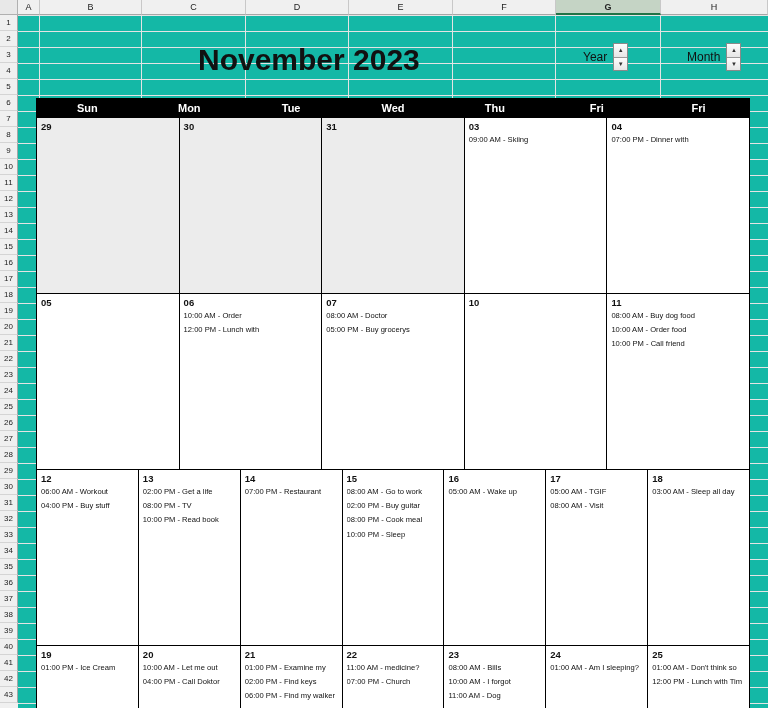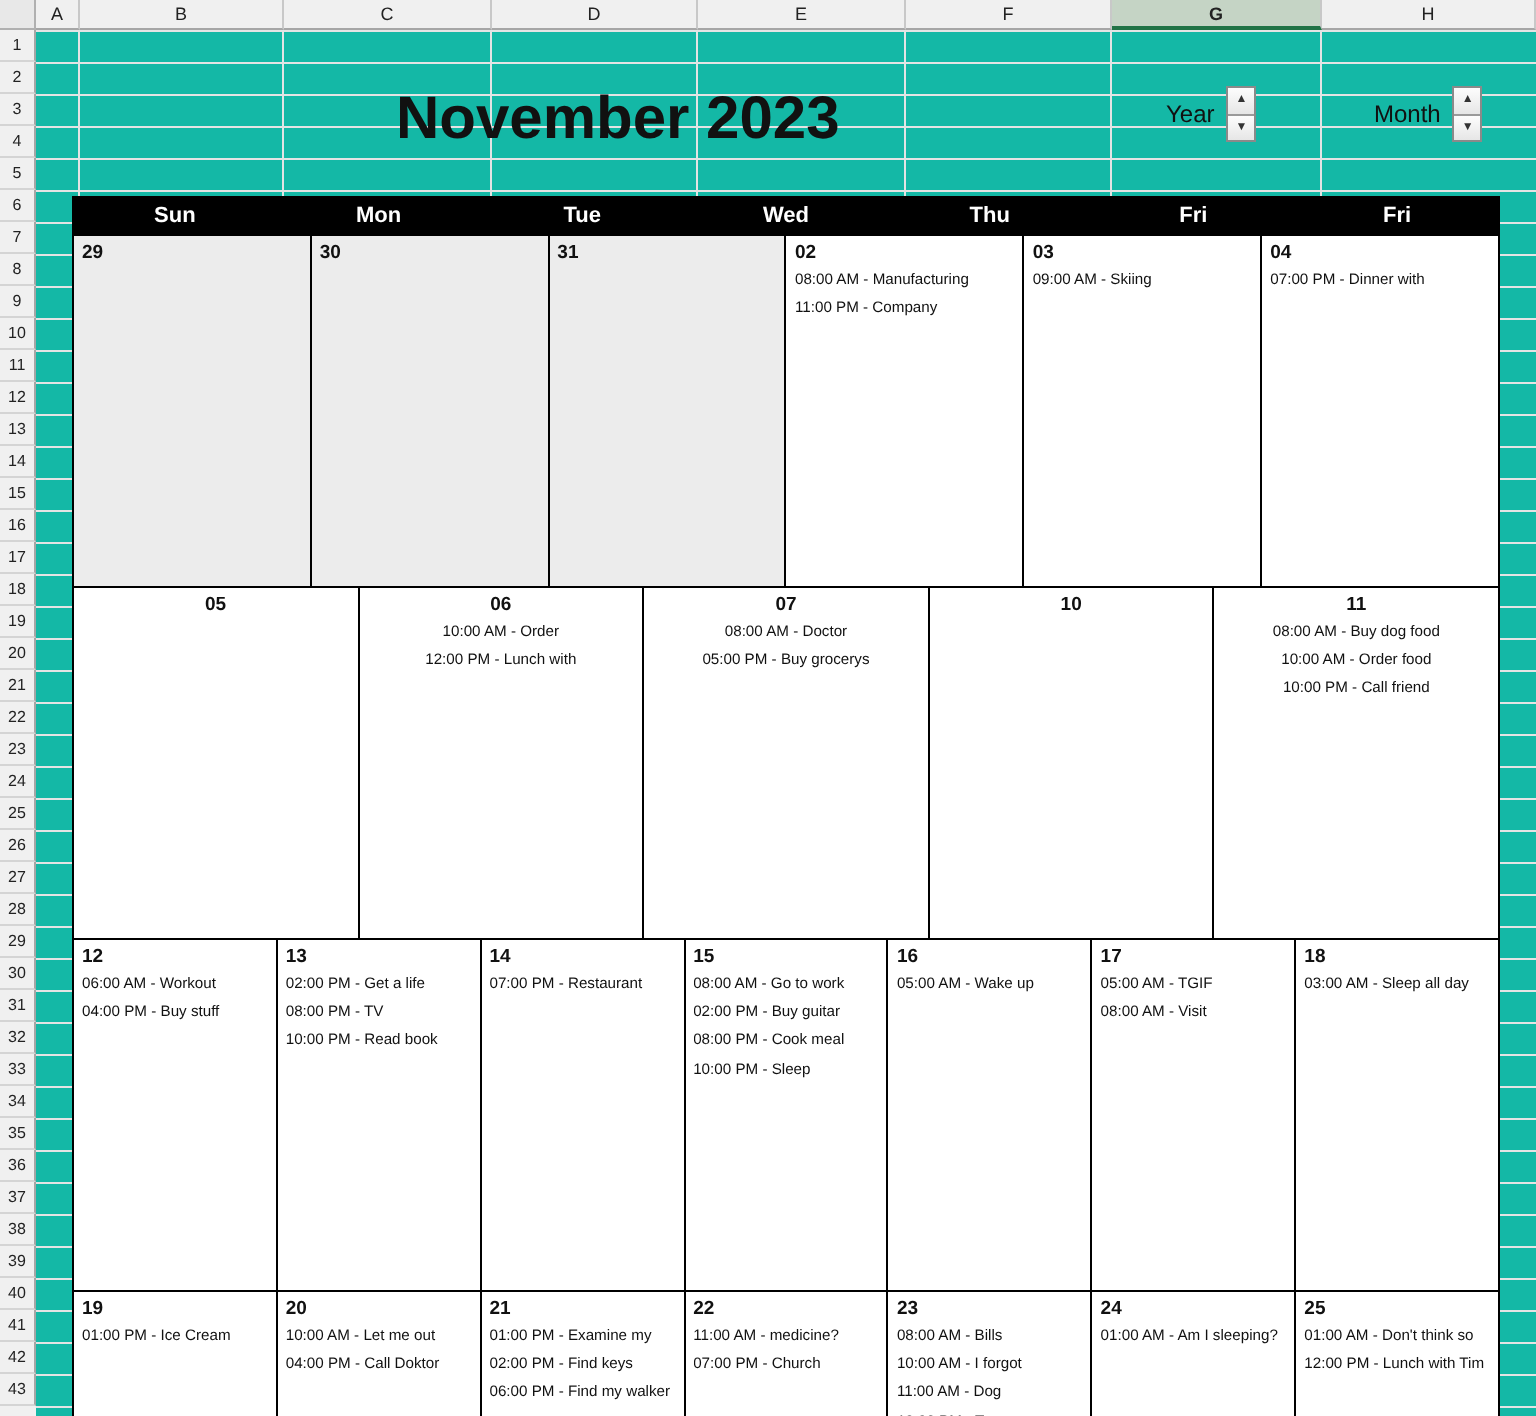--- a/index.html
+++ b/index.html
@@ -175,21 +175,21 @@
   }
   .evt {
     font-size: 7.6px;
     color: #111;
     line-height: 1.15;
     margin-bottom: 5.5px;
     white-space: nowrap;
     overflow: hidden;
   }
   .w1 { height: 176px; }
-  .w2 { height: 176px; text-align: center; }
+  .w2 { height: 176px; }
   .w3 { height: 176px; }
   .w4 { height: 80px; }
 </style>
 </head>
 <body>
 
 <div id="sheet">
 
   <div class="col-header-row">
     <div class="corner-box"></div>
@@ -293,25 +293,20 @@
               <div class="day other">
                 <div class="daynum">29</div>
               </div>
               <div class="day other">
                 <div class="daynum">30</div>
               </div>
               <div class="day other">
                 <div class="daynum">31</div>
               </div>
               <div class="day">
-                <div class="daynum">02</div>
-                <div class="evt">08:00 AM - Manufacturing</div>
-                <div class="evt">11:00 PM - Company</div>
-              </div>
-              <div class="day">
                 <div class="daynum">03</div>
                 <div class="evt">09:00 AM - Skiing</div>
               </div>
               <div class="day">
                 <div class="daynum">04</div>
                 <div class="evt">07:00 PM - Dinner with</div>
               </div>
             </div>
             <div class="week w2">
               <div class="day">

